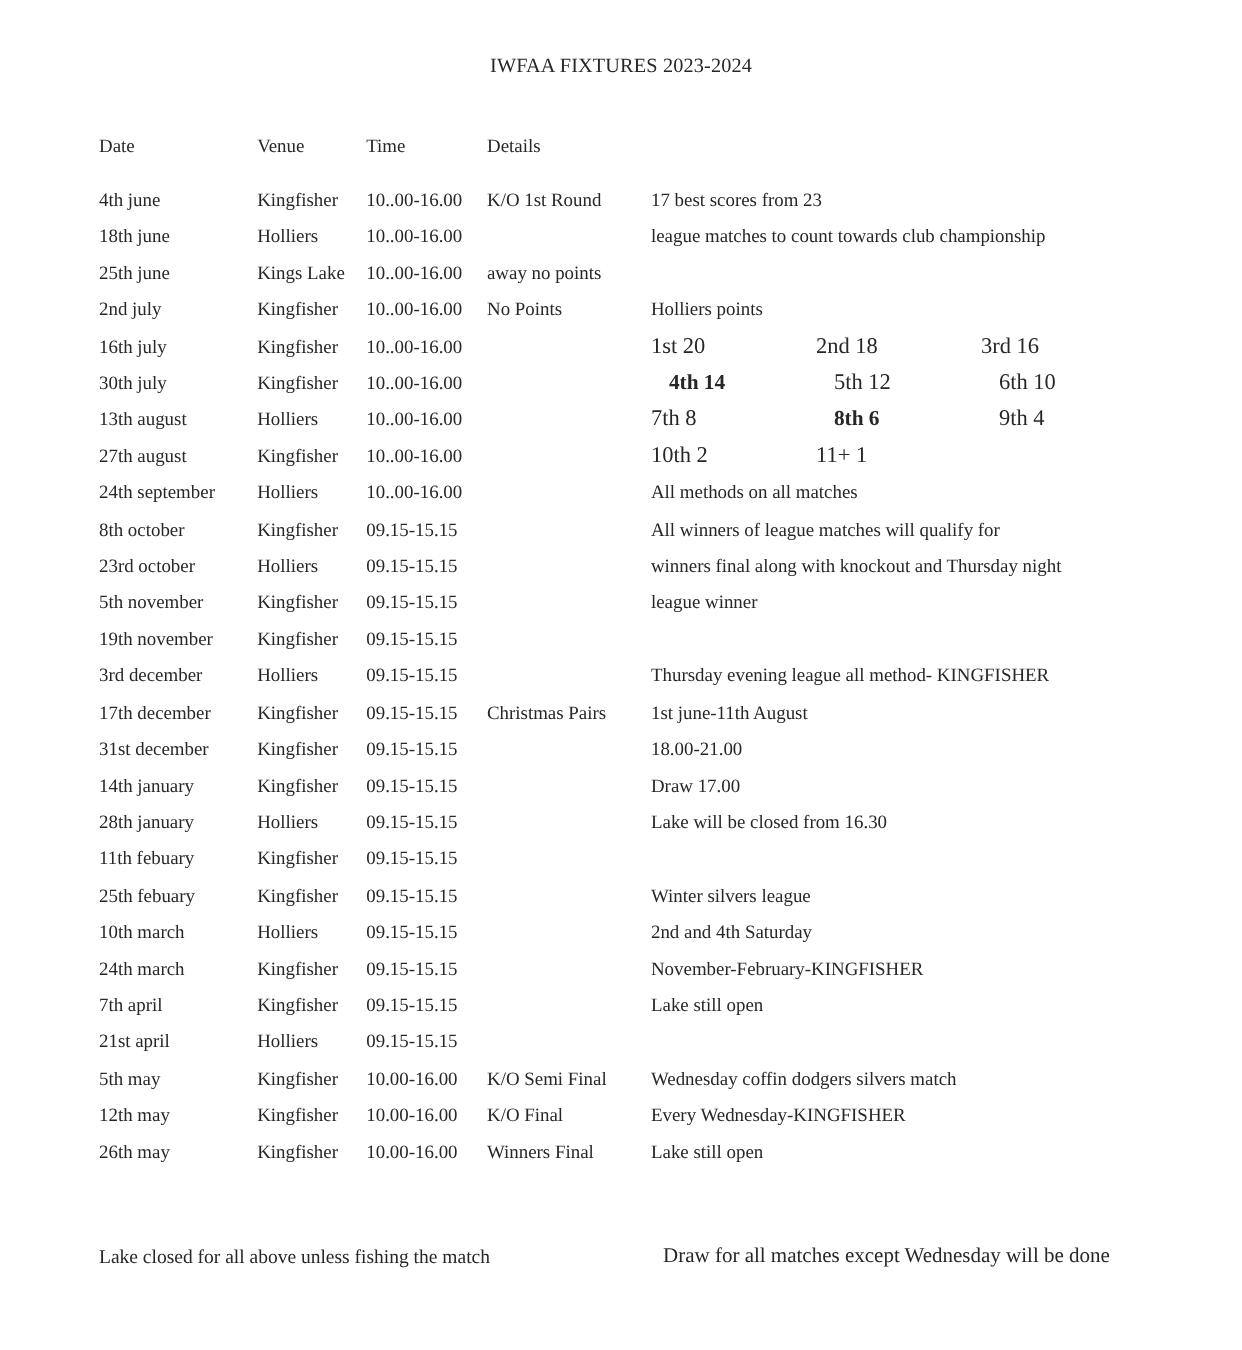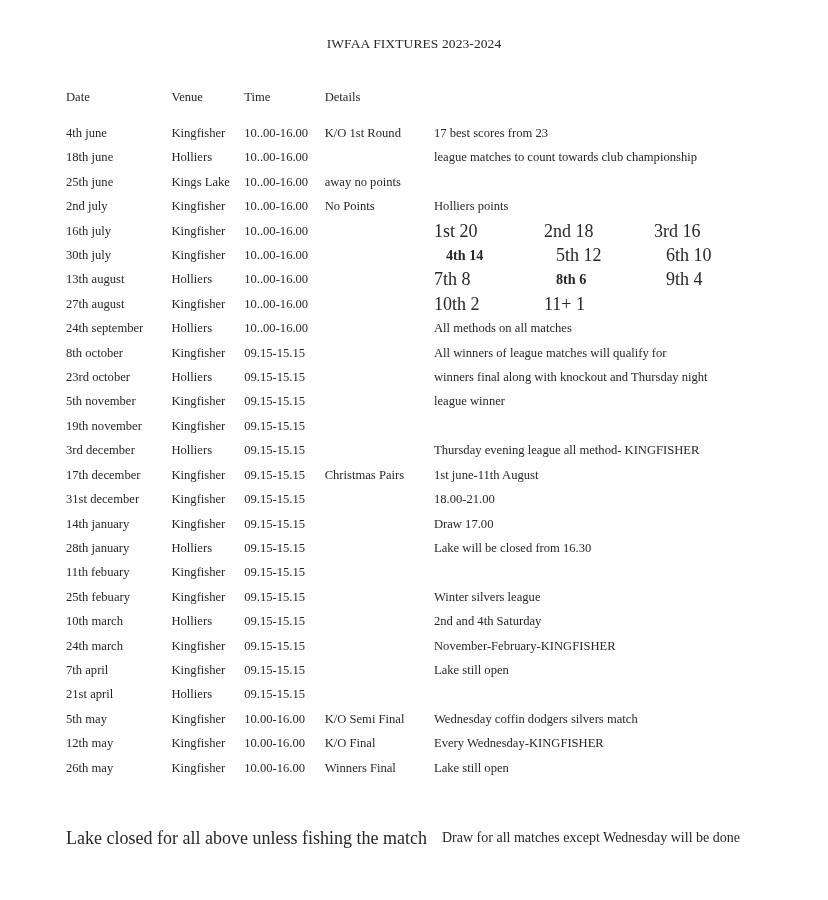--- a/index.html
+++ b/index.html
@@ -67,21 +67,21 @@
     line-height: 22px;
   }
 
   
   .notes-text { display: block; }
 
   .pts-row {
     display: flex;
   }
   .pts-cell {
-    font-size: 18px;
+    font-size: 15px;
     color: #2a2626;
   }
   .pts-cell.c0 { width: 110px; }
   .pts-cell.c1 { width: 110px; }
   .pts-cell.c2 { width: 100px; }
   .pts-cell.em {
     font-weight: 700;
     font-size: 14.2px;
     margin-left: 12px;
   }
@@ -93,21 +93,21 @@
     top: 826px;
     width: 700px;
   }
   .footer-line {
     display: flex;
     height: 24px;
     line-height: 24px;
   }
   .footer-left {
     width: 376px;
-    font-size: 18px;
+    font-size: 13px;
     color: #2a2626;
     white-space: nowrap;
   }
   .footer-right {
     font-size: 14px;
     color: #2a2626;
     white-space: nowrap;
   }
 </style>
 </head>

